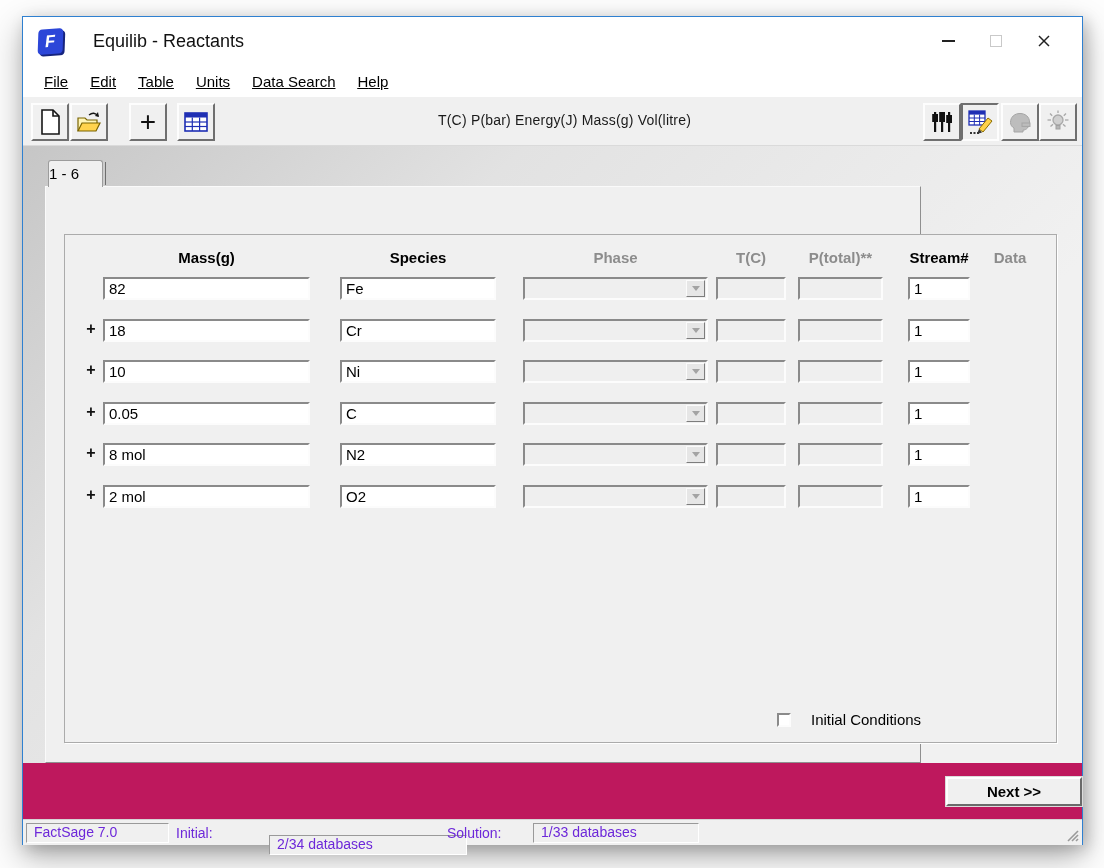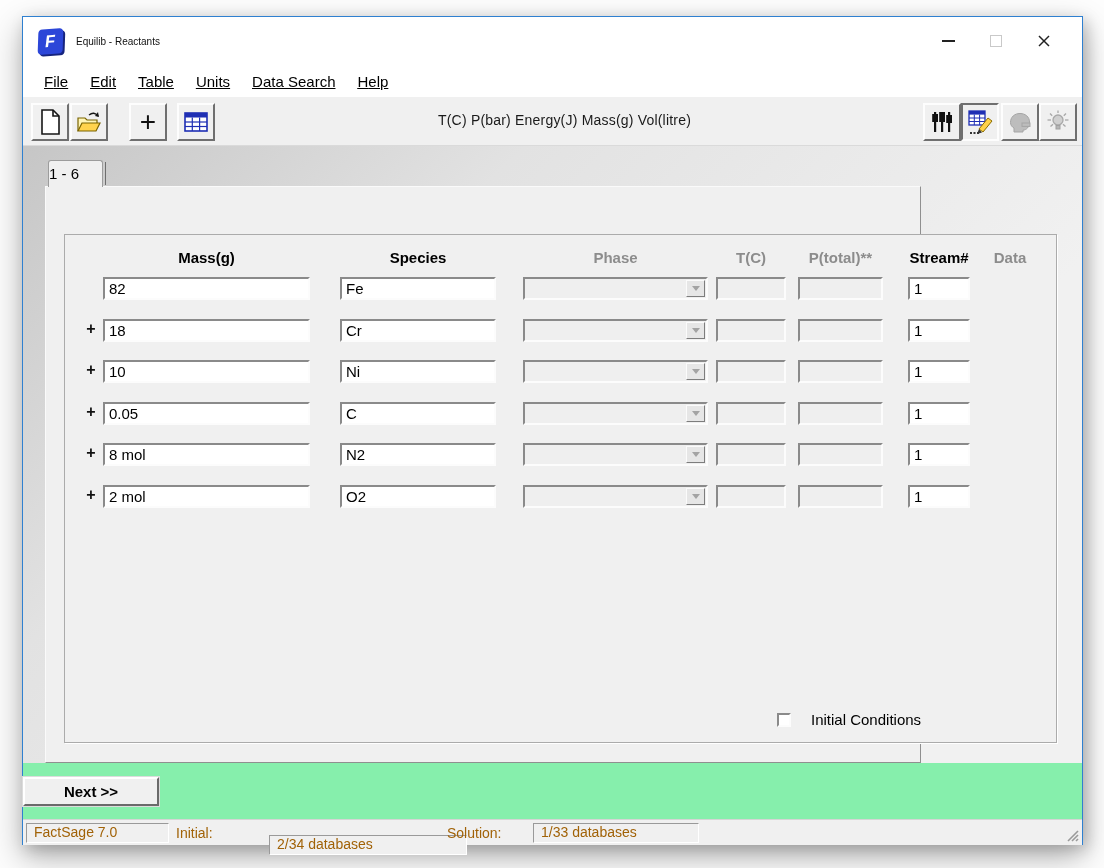--- a/index.html
+++ b/index.html
@@ -10,21 +10,21 @@
             background:#f0f0f0; border:1px solid #2f80d0;
             box-shadow:0 12px 30px rgba(0,0,0,.30), 4px 4px 14px rgba(0,0,0,.18); }
 
   
   .titlebar { position:absolute; left:0; top:0; width:100%; height:48px; background:#ffffff;
               display:flex; align-items:center; }
   .logo { width:25px; height:25px; margin-left:15px; background:#2c46d8; border-radius:4px;
           transform:rotate(-4deg) skewX(-6deg); box-shadow:2px 2px 0 #16247e;
           display:flex; align-items:center; justify-content:center; }
   .logo i { color:#fff; font-weight:bold; font-style:italic; font-size:17px; transform:skewX(6deg); }
-  .title { margin-left:13px; font-size:10px; color:#111; }
+  .title { margin-left:30px; font-size:18px; color:#111; }
   .win-controls { position:absolute; right:14px; top:0; height:48px; display:flex; align-items:center; }
   .winbtn { width:48px; height:48px; display:flex; align-items:center; justify-content:center; cursor:default; }
   .min-glyph { width:13px; height:2px; background:#222; display:block; }
   .max-glyph { width:12px; height:12px; border:1.5px solid #c9c9c9; display:block; }
 
   
   .menubar { position:absolute; left:0; top:48px; width:100%; height:32px; background:#fff;
              display:flex; align-items:center; padding-left:10px; }
   .menu-item { display:inline-block; font-size:15px; color:#000; padding:4px 11px;text-decoration:underline; }
   .menu-item::first-letter { text-decoration:underline; }
@@ -81,30 +81,30 @@
   .f-disabled { background:#efefef; }
   .f-temp  { left:651px; width:70px; }
   .f-press { left:733px; width:85px; }
 
   .init-cond { position:absolute; left:712px; top:476px; display:flex; align-items:center; }
   .checkbox { width:14px; height:14px; background:#fff; border:2px solid;
               border-color:#8a8a8a #fcfcfc #fcfcfc #8a8a8a; display:inline-block; }
   .init-label { margin-left:20px; font-size:15px; color:#000; }
 
   
-  .darkstrip { position:absolute; left:0; top:746px; width:100%; height:56px; background:#86efac;
-               display:flex; align-items:center; justify-content:flex-start; }
+  .darkstrip { position:absolute; left:0; top:746px; width:100%; height:56px; background:#be185d;
+               display:flex; align-items:center; justify-content:flex-end; }
   .next-btn { width:136px; height:29px; background:#f0f0f0; font-family:"Liberation Sans",sans-serif;
               font-size:15px; font-weight:bold; color:#000;
               border:2px solid; border-color:#ffffff #6a6a6a #6a6a6a #ffffff;
               box-shadow:0 0 0 1px #dcdcdc; }
 
   
   .statusbar { position:absolute; left:0; top:802px; width:100%; height:26px; background:#f0f0f0;
-               border-top:1px solid #d5d5d5; font-size:14px; color:#a16207; }
+               border-top:1px solid #d5d5d5; font-size:14px; color:#6d28d9; }
   .spanel { position:absolute; top:3px; height:20px; line-height:17px; padding:0 7px;
             border:1px solid; border-color:#9a9a9a #ffffff #ffffff #9a9a9a; background:#f0f0f0; }
   .slabel { position:absolute; top:5px; }
   .p-version { left:3px; width:143px; }
   .l-compound { left:153px; }
   .p-compound { left:246px; width:198px;margin-top:12px; }
   .l-solution { left:424px; }
   .p-solution { left:510px; width:166px; }
   .grip { position:absolute; right:3px; bottom:3px; }
 </style>

